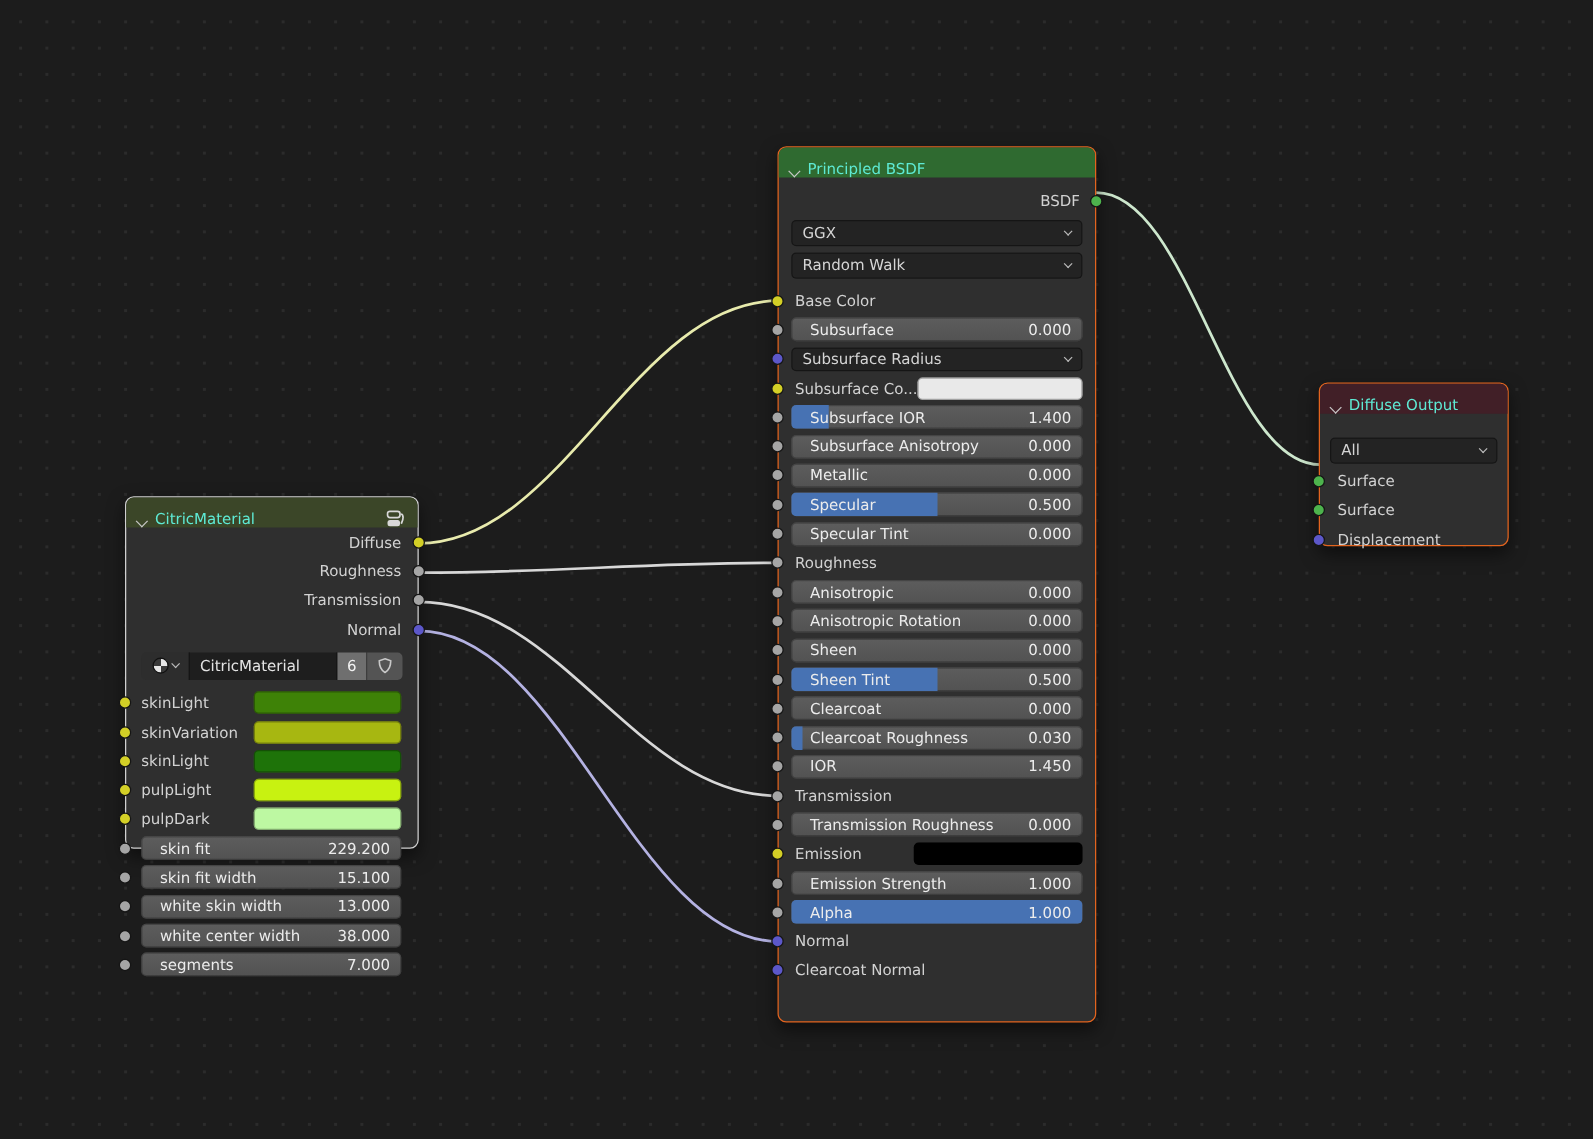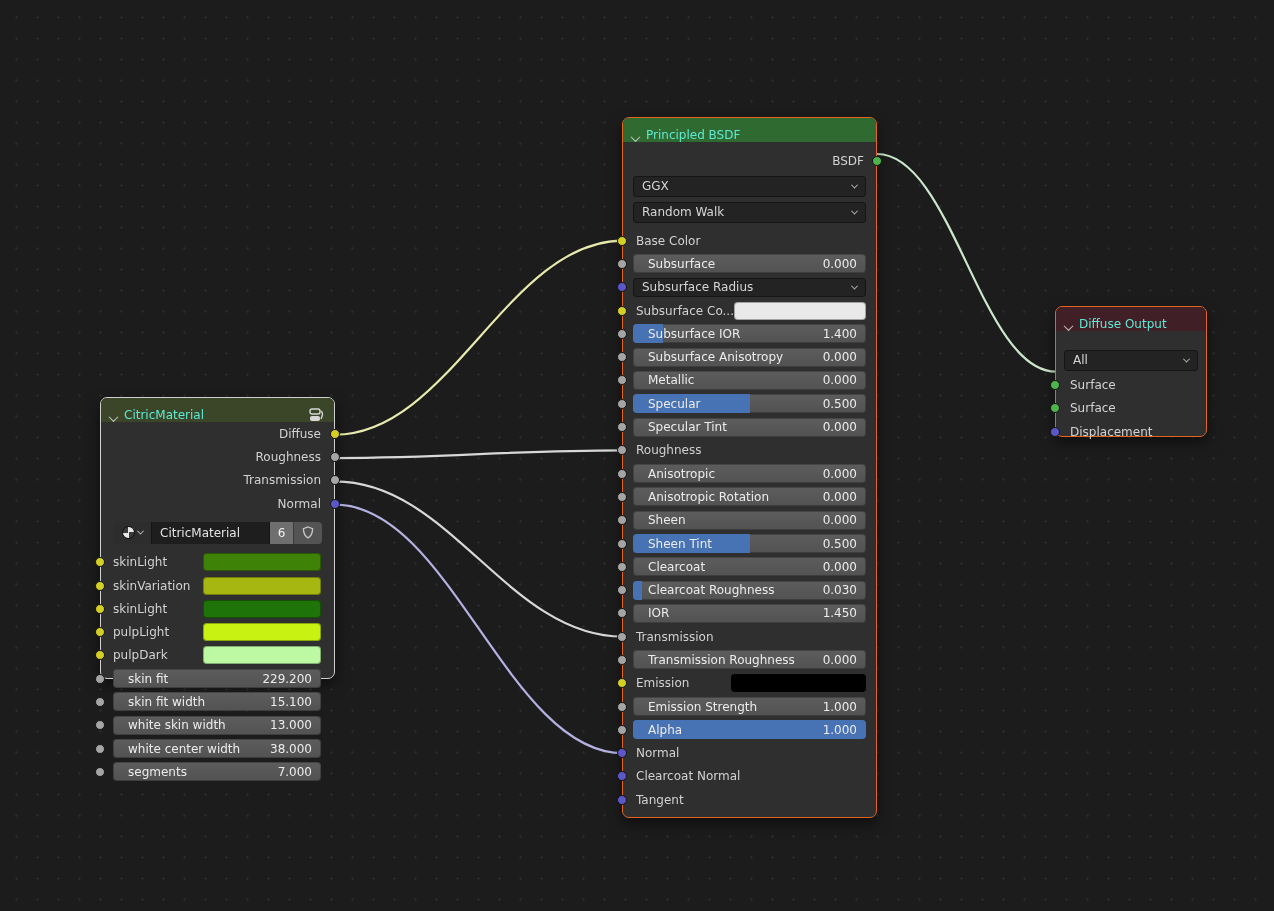--- a/index.html
+++ b/index.html
@@ -439,24 +439,20 @@
     </div>
 
     <div class="row lblrow">
       <span class="socket left" style="background: rgb(92, 87, 201);"></span>
       <span class="lbl">Normal</span>
     </div>
     <div class="row lblrow">
       <span class="socket left" style="background: rgb(92, 87, 201);"></span>
       <span class="lbl">Clearcoat Normal</span>
     </div>
-    <div class="row lblrow">
-      <span class="socket left" style="background: rgb(92, 87, 201);"></span>
-      <span class="lbl">Tangent</span>
-    </div>
   </div>
 </div>
 
 <div class="node selected" id="matout">
   <div class="node-header" style="background: rgb(65, 31, 39);">
     <span class="chev"></span>
     <span class="hdr-title">Diffuse Output</span>
   </div>
 
   <div class="row dd-row">

